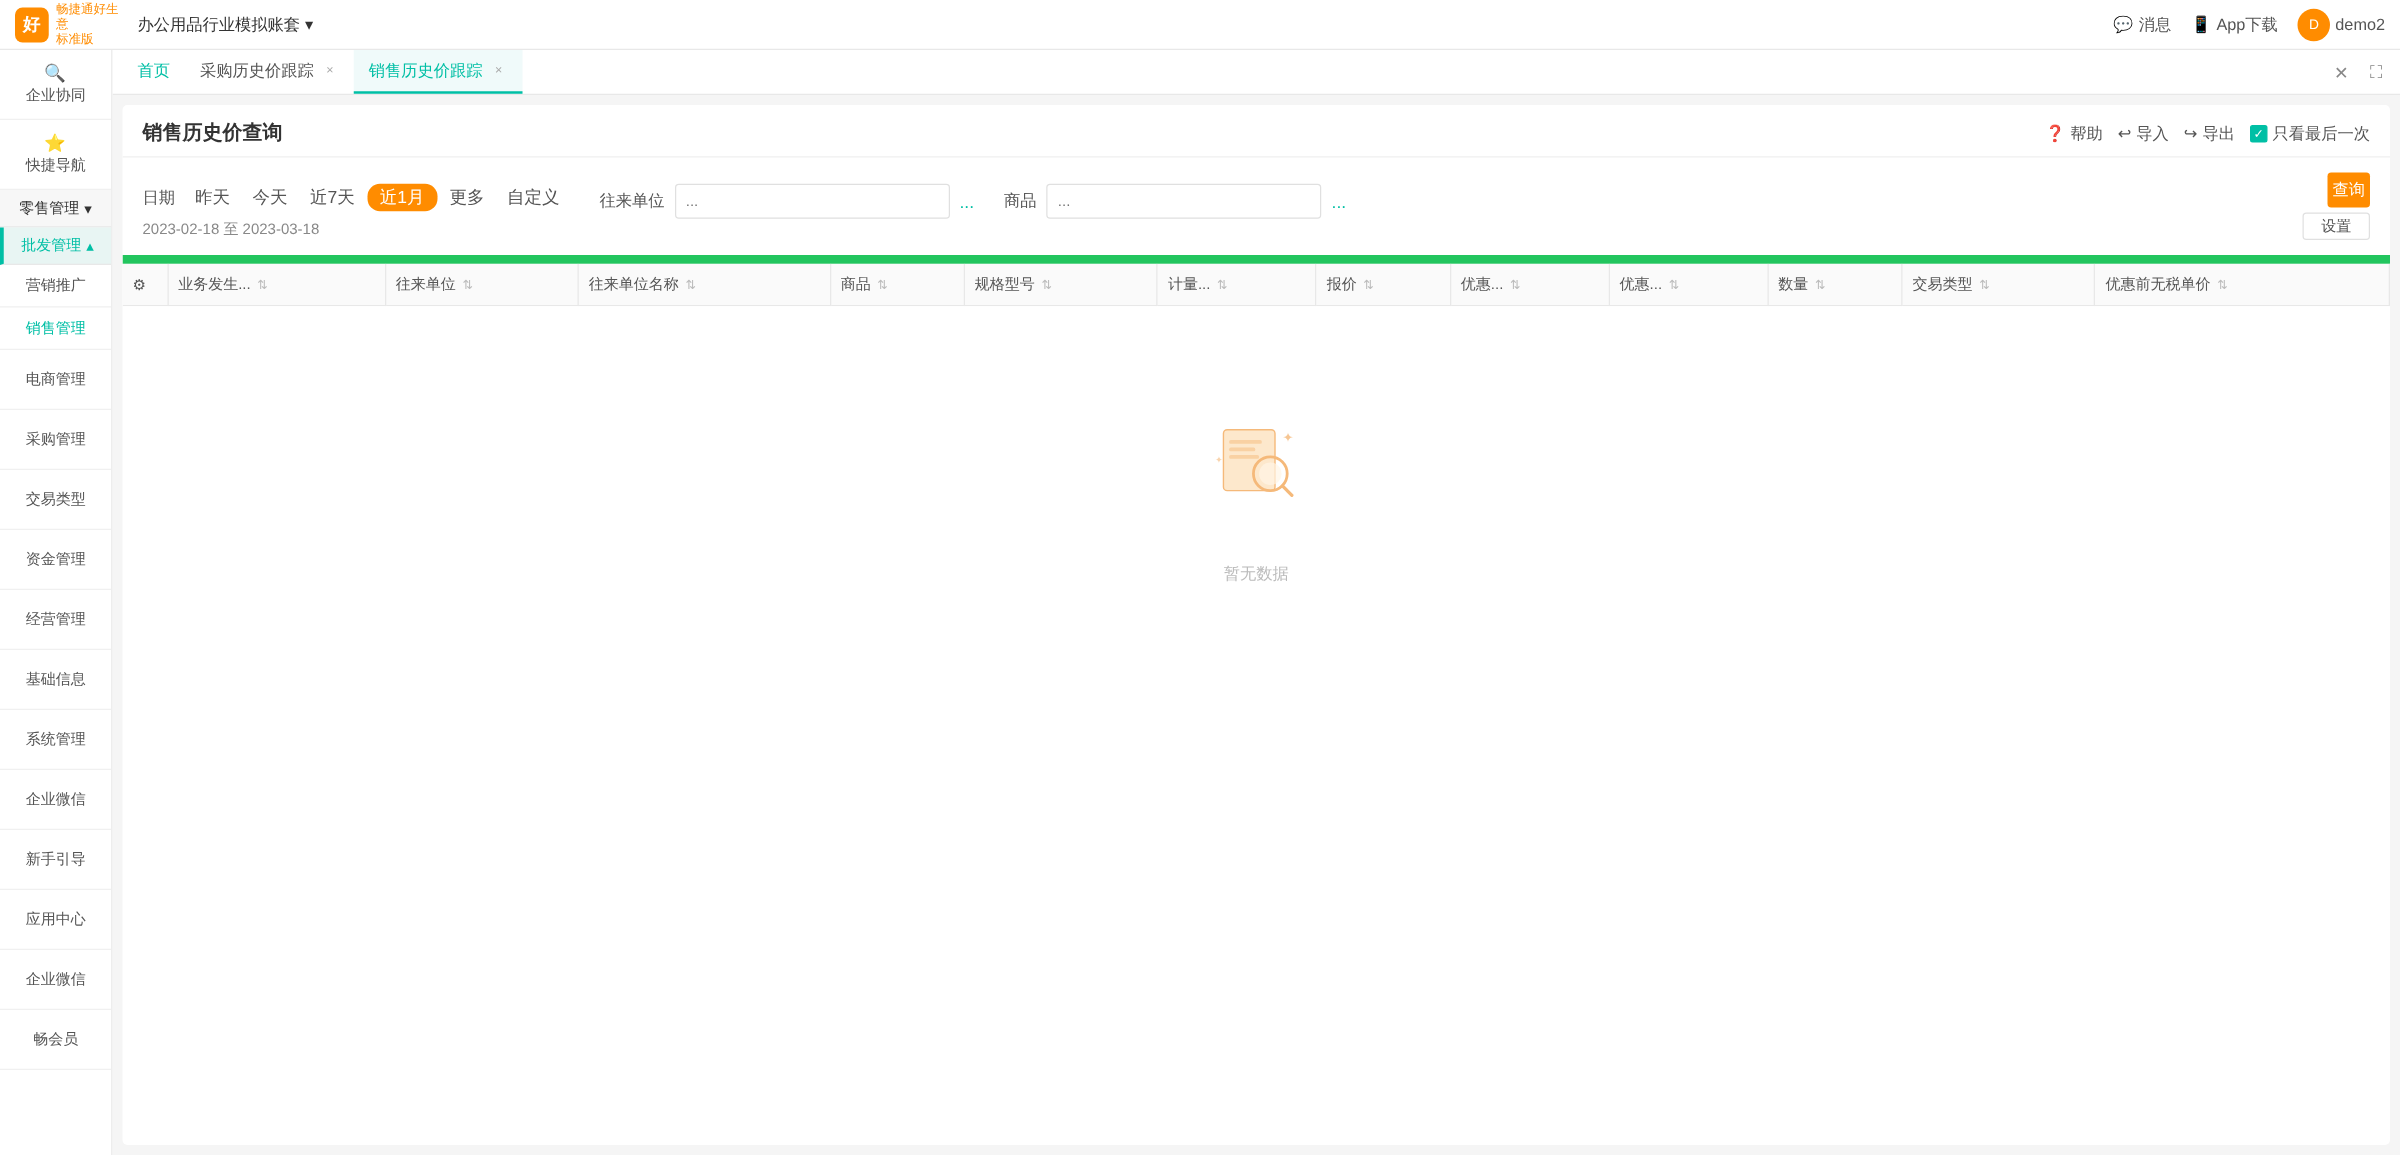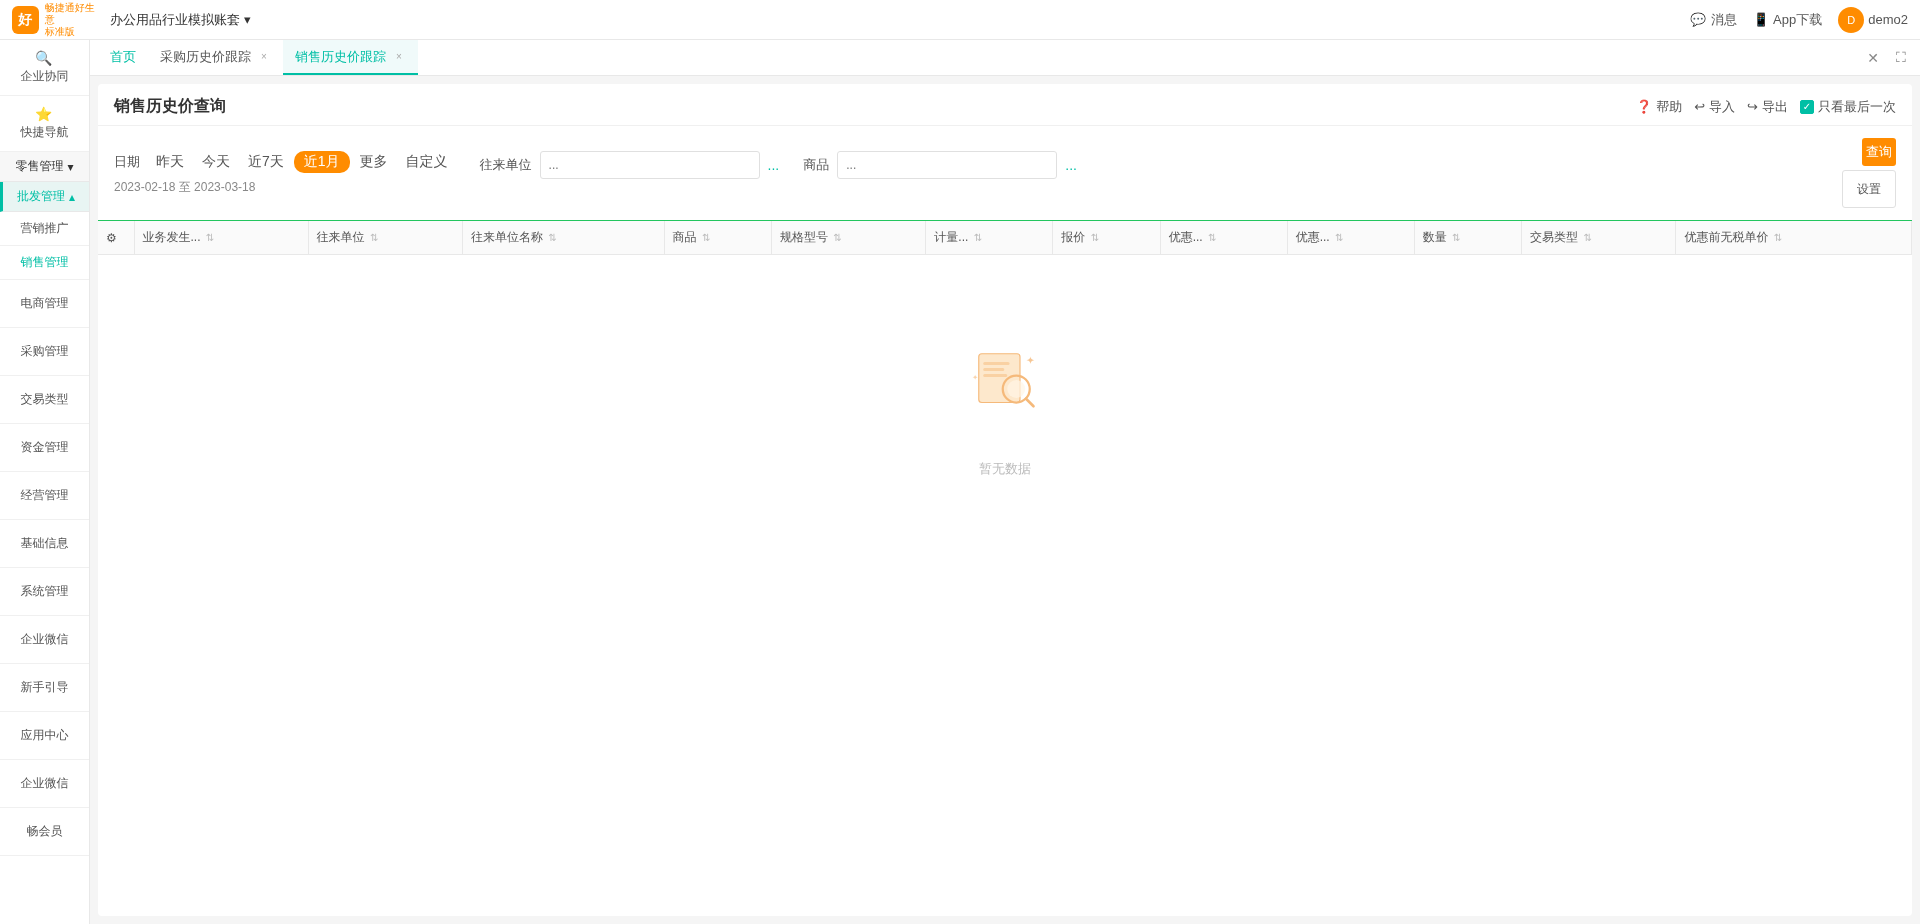--- a/index.html
+++ b/index.html
@@ -248,22 +248,22 @@
       align-items: center;
       justify-content: center;
       color: white;
       font-size: 10px;
     }
 
     
     .filter-bar {
       padding: 12px 16px;
       display: flex;
-      align-items: center;
-      border-bottom: 1px solid #22c55e;
+      align-items: flex-end;
+      border-bottom: 7px solid #22c55e;
       flex-wrap: wrap;
     }
     .filter-group {
       display: flex;
       align-items: center;
       gap: 8px;
     }
     .filter-label {
       color: #555;
       font-size: 13px;
@@ -322,21 +322,21 @@
       align-items: center;
     }
     .settings-btn {
       background: #fff;
       color: #555;
       border: 1px solid #e0e0e0;
       padding: 4px 14px;
       border-radius: 3px;
       font-size: 12px;
       cursor: pointer;
-      height: 38px;
+      height: 22px;
       display: flex;
       align-items: center;
     }
 
     
     .data-table {
       width: 100%;
       border-collapse: collapse;
     }
     .data-table th {

